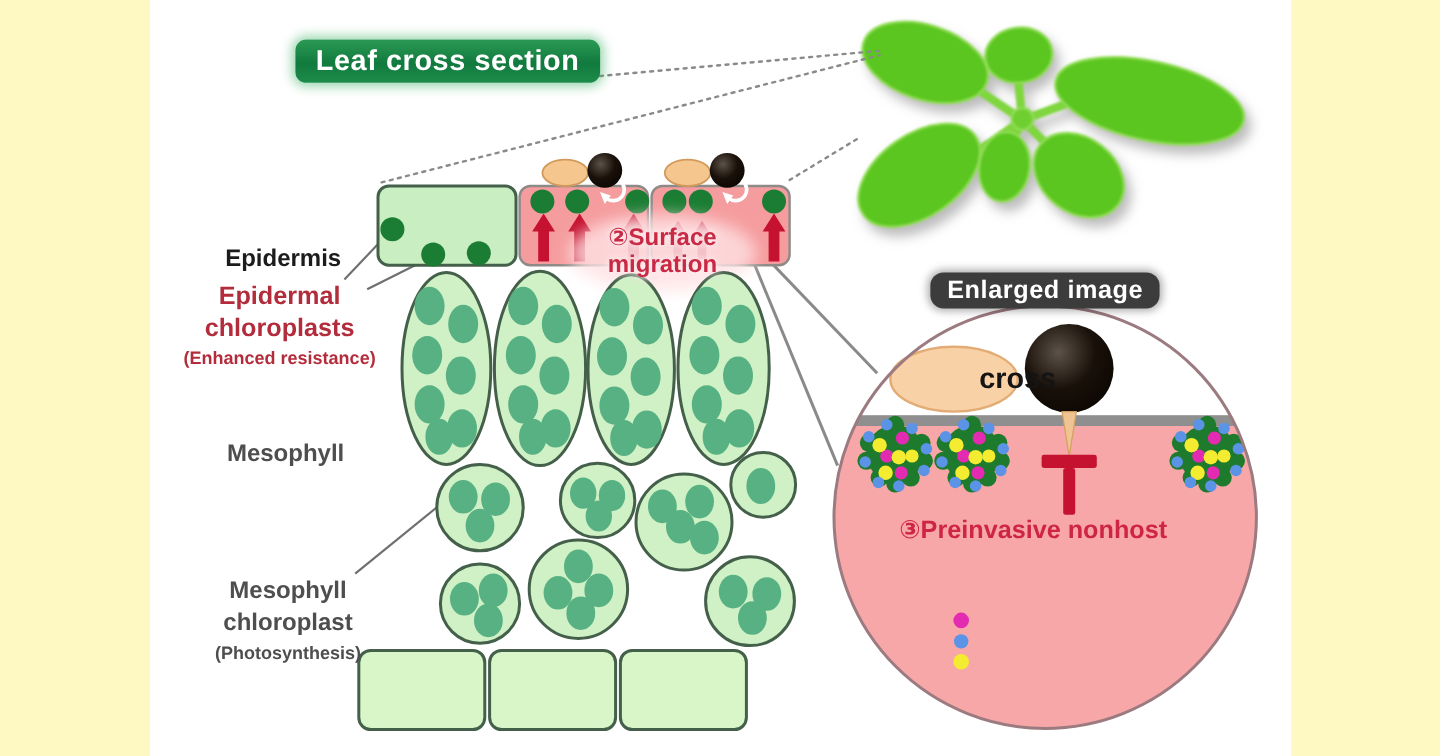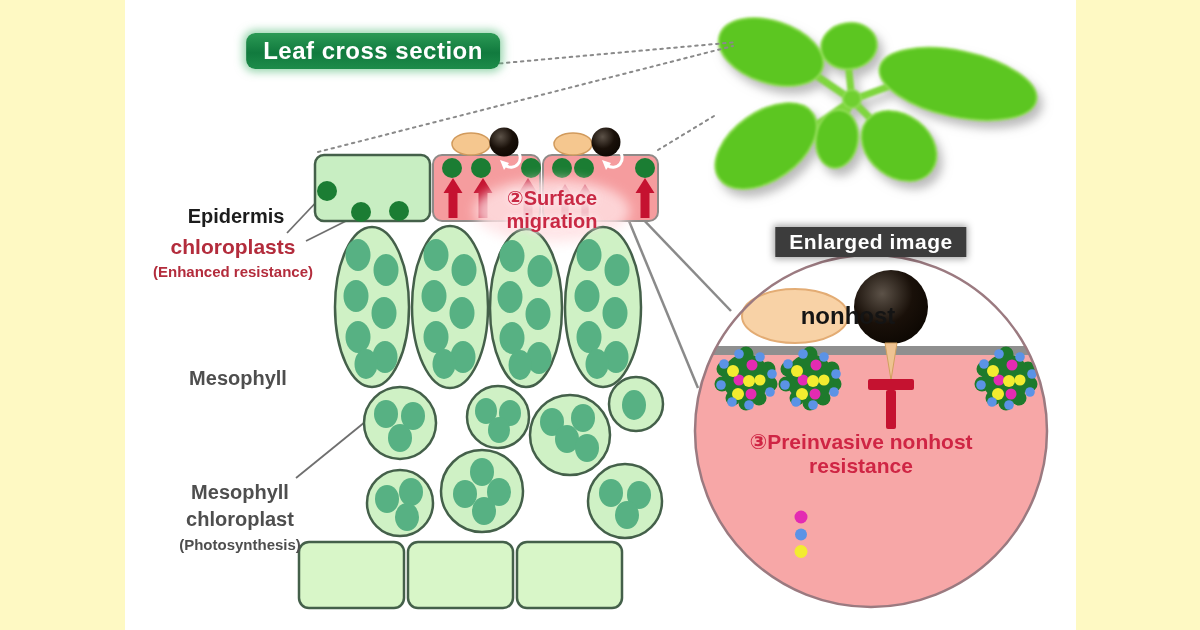--- a/index.html
+++ b/index.html
@@ -12,21 +12,21 @@
   .diagram-svg{position:absolute;left:0;top:0;}
   .lbl{position:absolute;font-weight:bold;white-space:nowrap;}
   .centered{transform:translateX(-50%);text-align:center;}
   .badge-green{
     left:373px;top:33px;padding:4px 17px;border-radius:9px;
     background:linear-gradient(180deg,#2b9a55 0%,#117a3e 55%,#1d8c4a 100%);
     color:#fff;font-size:24px;letter-spacing:.5px;
     box-shadow:0 0 9px 3px rgba(70,180,110,.55);
   }
   .badge-dark{
-    left:871px;top:227px;padding:3px 14px;border-radius:0;
+    left:871px;top:227px;padding:3px 14px;border-radius:11px;
     background:#3c3c3c;color:#fff;font-size:21px;letter-spacing:.5px;
     box-shadow:0 0 7px 2px rgba(0,0,0,.35);
   }
   .lbl-fungal-attack{left:581px;top:103px;font-size:21px;color:#1a1a1a;}
   .lbl-epidermis{left:236px;top:177px;font-size:20px;color:#1c1c1c;margin-top:28px;}
   .lbl-epi-chloro{left:233px;top:233px;font-size:21px;line-height:27px;color:#b32c3c;}
   .lbl-epi-chloro .note,.lbl-meso-chloro .note{font-size:15px;line-height:19px;margin-top:2px;}
   .lbl-surface{left:552px;top:187px;font-size:20px;line-height:23px;color:#c92944;
     text-shadow:0 0 5px #fff0f1,0 0 9px #ffe6e9,0 0 13px #ffdce0;}
   .lbl-mesophyll{left:238px;top:367px;font-size:20px;color:#4e4e4e;}
@@ -260,39 +260,39 @@
       </g>
     </g>
   </svg>
 
   <div class="lbl centered badge-green">Leaf cross section</div>
 
 
   <div class="lbl centered lbl-epidermis">Epidermis</div>
 
   <div class="lbl centered lbl-epi-chloro">
+    <div>Epidermal</div>
     <div>chloroplasts</div>
     <div class="note">(Enhanced resistance)</div>
   </div>
 
   <div class="lbl centered lbl-surface">
     <div>②Surface</div>
     <div>migration</div>
   </div>
 
   <div class="lbl centered lbl-mesophyll">Mesophyll</div>
 
   <div class="lbl centered lbl-meso-chloro">
     <div>Mesophyll</div>
     <div>chloroplast</div>
     <div class="note">(Photosynthesis)</div>
   </div>
 
   <div class="lbl centered badge-dark">Enlarged image</div>
 
-  <div class="lbl centered lbl-fungus">nonhost</div>
+  <div class="lbl centered lbl-fungus">cross</div>
 
   <div class="lbl centered lbl-preinvasive">
     <div>③Preinvasive nonhost</div>
-    <div>resistance</div>
   </div>
 
 </div>
 
 </body></html>

